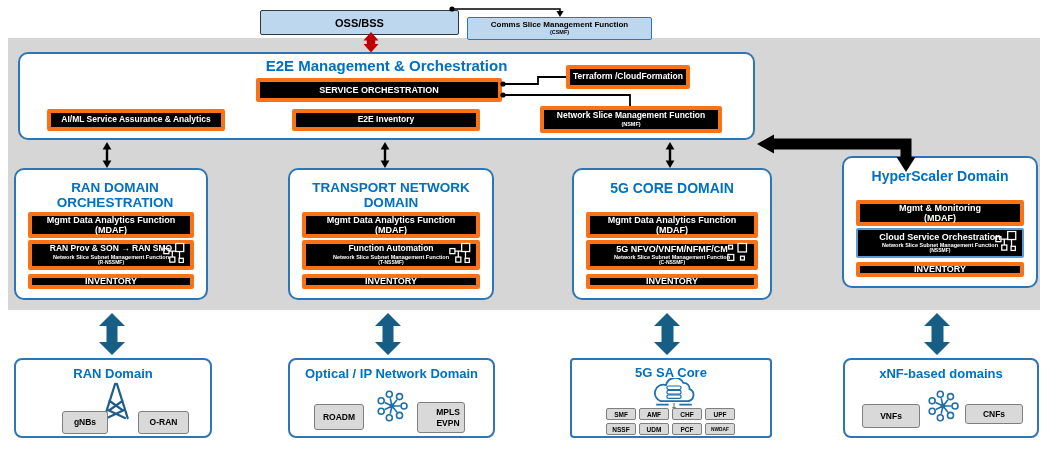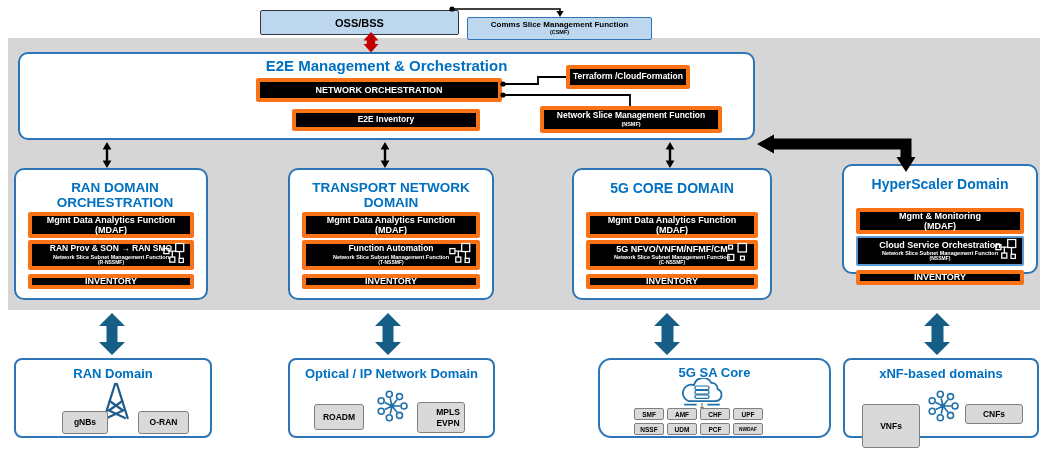--- a/index.html
+++ b/index.html
@@ -76,24 +76,27 @@
   </div>
   <div class="csmfbox">
     <div class="t1">Comms Slice Management Function</div>
     <div class="t2">(CSMF)</div>
   </div>
 
   <div class="obox" style="left:18px;top:52px;width:737px;height:88px;">
     <div class="otitle" style="top:3px;font-size:15px;">E2E Management &amp; Orchestration</div>
   </div>
   <div class="bar" style="left:256px;top:78px;width:246px;height:24px;">
-    <div class="l1">NETWORK ORCHESTRATION</div>
+    <div class="l1">SERVICE ORCHESTRATION</div>
   </div>
   <div class="bar" style="left:566px;top:65px;width:124px;height:24px;">
     <div class="l1s">Terraform /CloudFormation</div>
+  </div>
+  <div class="bar" style="left:47px;top:109px;width:178px;height:22px;">
+    <div class="l1s">AI/ML Service Assurance &amp; Analytics</div>
   </div>
   <div class="bar" style="left:292px;top:109px;width:188px;height:22px;">
     <div class="l1s">E2E Inventory</div>
   </div>
   <div class="bar" style="left:540px;top:106px;width:182px;height:27px;">
     <div class="l1s">Network Slice Management Function</div>
     <div class="l2">(NSMF)</div>
   </div>
 
   <div class="obox" style="left:14px;top:168px;width:194px;height:132px;">
@@ -173,21 +176,21 @@
               <rect x="16" y="16" width="4.5" height="4.5"></rect>
         </g>
           </svg>
       </span>
     </div>
     <div class="bar" style="left:12px;top:104px;right:12px;height:15px;">
       <div class="l1">INVENTORY</div>
     </div>
   </div>
 
-  <div class="obox" style="left:842px;top:164px;width:196px;height:110px;">
+  <div class="obox" style="left:842px;top:156px;width:196px;height:132px;">
     <div class="otitle" style="top:10px;font-size:14px;">HyperScaler Domain</div>
     <div class="bar" style="left:12px;top:42px;right:12px;height:26px;">
       <div class="l1">Mgmt &amp; Monitoring</div>
       <div class="l1">(MDAF)</div>
     </div>
     <div class="bar hilite" style="left:12px;top:70px;right:12px;height:30px;">
       <div class="l1" style="font-size:9px;">Cloud Service Orchestration</div>
       <div class="l2">Network Slice Subnet Management Function</div>
       <div class="l3">(NSSMF)</div>
       <span class="icon-right">
@@ -249,21 +252,21 @@
       </svg>
     </span>
     <div class="chip" style="left:24px;top:44px;width:50px;height:26px;">
       <span>ROADM</span>
     </div>
     <div class="chip" style="left:127px;top:42px;width:48px;height:31px;padding-left:16px;">
       <span style="width:30px;">MPLS EVPN</span>
     </div>
   </div>
 
-  <div class="obox" style="left:570px;top:358px;width:233px;height:80px;border-radius:13px;margin-left:28px;">
+  <div class="obox" style="left:570px;top:358px;width:202px;height:80px;border-radius:4px;">
     <div class="otitle" style="top:5px;font-size:13px;">5G SA Core</div>
     <span class="abs" style="left:74px;top:18px;">
       <svg width="56" height="32" viewBox="0 0 56 36">
         <path d="M13,26 h30 a7,7 0 0 0 2.5,-13.5 a6.5,6.5 0 0 0 -7,-7 a10.5,10.5 0 0 0 -19.5,2.5 a9.3,9.3 0 0 0 -6,18 z" fill="#fff" stroke="#1f6fa8" stroke-width="2"></path>
         <g fill="#fff" stroke="#1f6fa8" stroke-width="1.4">
           <rect x="20" y="9" width="16" height="4" rx="2"></rect>
           <rect x="20" y="14" width="16" height="4" rx="2"></rect>
           <rect x="20" y="19" width="16" height="4" rx="2"></rect>
         </g>
         <path d="M8,30 H22 M34,30 H48" stroke="#1f6fa8" stroke-width="1.8"></path>
@@ -309,21 +312,21 @@
             <circle cx="27.5" cy="29.4" r="3"></circle>
             <circle cx="17.3" cy="31.7" r="3"></circle>
           <circle cx="9.2" cy="25.2" r="3"></circle>
             <circle cx="9.2" cy="14.8" r="3"></circle>
             <circle cx="17.3" cy="8.3" r="3"></circle>
           <circle cx="27.5" cy="10.6" r="3"></circle>
         </g>
         <circle cx="20" cy="20" r="2.4" fill="#1f6fa8"></circle>
       </svg>
     </span>
-    <div class="chip" style="left:17px;top:44px;width:58px;height:44px;">
+    <div class="chip" style="left:17px;top:44px;width:58px;height:24px;">
       <span>VNFs</span>
     </div>
     <div class="chip" style="left:120px;top:44px;width:58px;height:20px;">
       <span>CNFs</span>
     </div>
   </div>
 
   <svg class="overlay" width="1048" height="452" viewBox="0 0 1048 452">
 
     <g>

